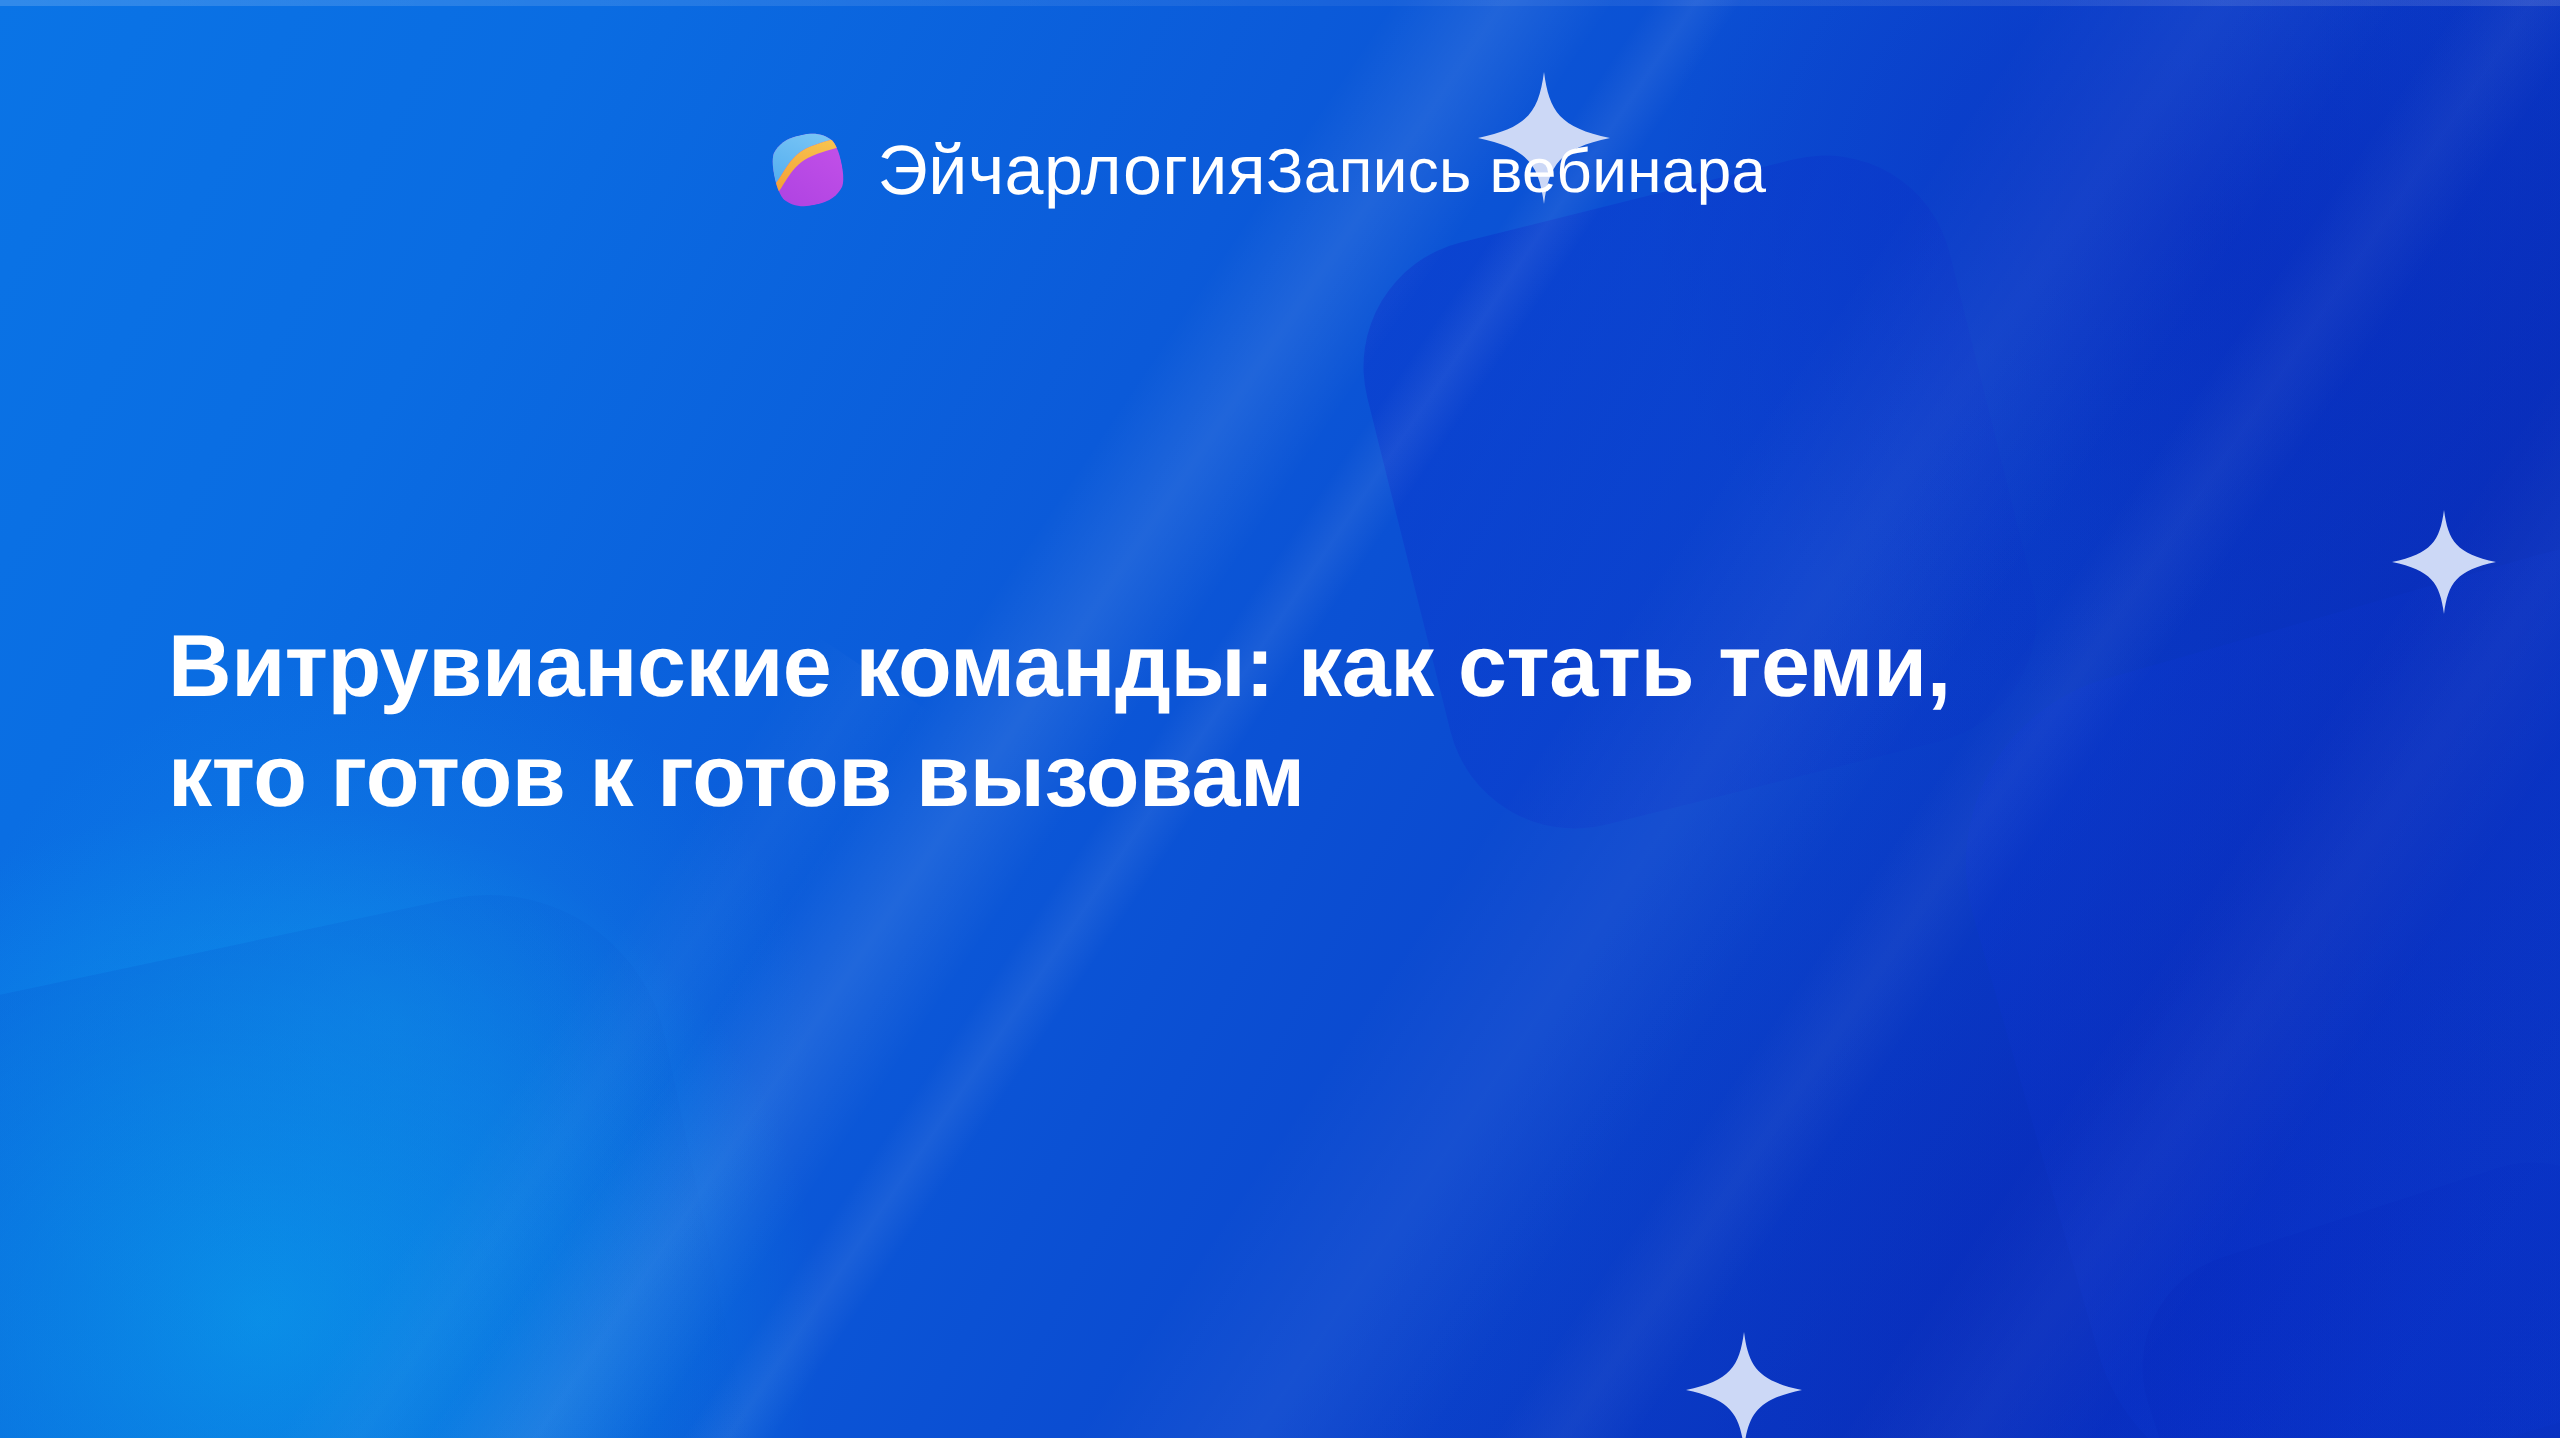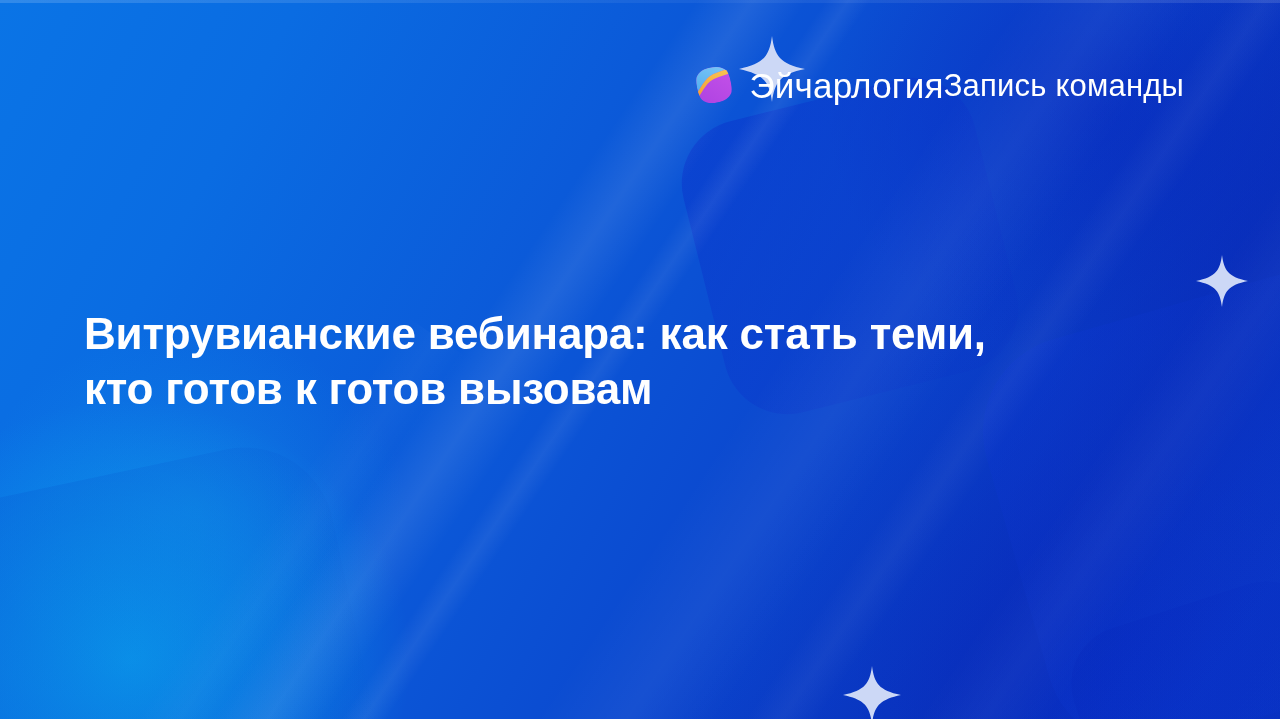--- a/index.html
+++ b/index.html
@@ -158,21 +158,21 @@
   .sparkle-2 { left: 1196px; top: 252px; width: 52px; height: 58px; }
   .sparkle-3 { left: 843px;  top: 663px; width: 58px; height: 64px; }
 
   
   .header {
     position: absolute;
     left: 0; right: 0; top: 0;
     height: 170px;
     display: flex;
     align-items: center;
-    justify-content: flex-end;
+    justify-content: center;
     padding: 0 96px 0 84px;
   }
   .brand {
     display: flex;
     align-items: center;
     gap: 16px;
   }
   .brand-mark {
     width: 38px;
     height: 38px;
@@ -281,21 +281,21 @@
           <g clip-path="url(#squircleClip)" transform="rotate(-12 32 32)">
             <rect x="-10" y="-10" width="84" height="84" fill="url(#gPurple)"></rect>
             <path d="M-12 44 C6 44 12 20 34 14 C50 10 62 12 76 8 L76 -14 L-12 -14 Z" fill="url(#gBlue)"></path>
             <path d="M-12 52 C6 52 12 28 34 22 C50 18 62 20 76 16 L76 8 C62 12 50 10 34 14 C12 20 6 44 -12 44 Z" fill="url(#gOrange)"></path>
           </g>
         </svg>
       </span>
       <span class="brand-name">Эйчарлогия</span>
     </div>
 
-    <div class="badge-text">Запись команды</div>
+    <div class="badge-text">Запись вебинара</div>
   </div>
 
   <div class="headline">
-    <div class="headline-line">Витрувианские вебинара: как стать теми,</div>
+    <div class="headline-line">Витрувианские команды: как стать теми,</div>
     <div class="headline-line">кто готов к готов вызовам</div>
   </div>
 
 </div>
 
 </body></html>

